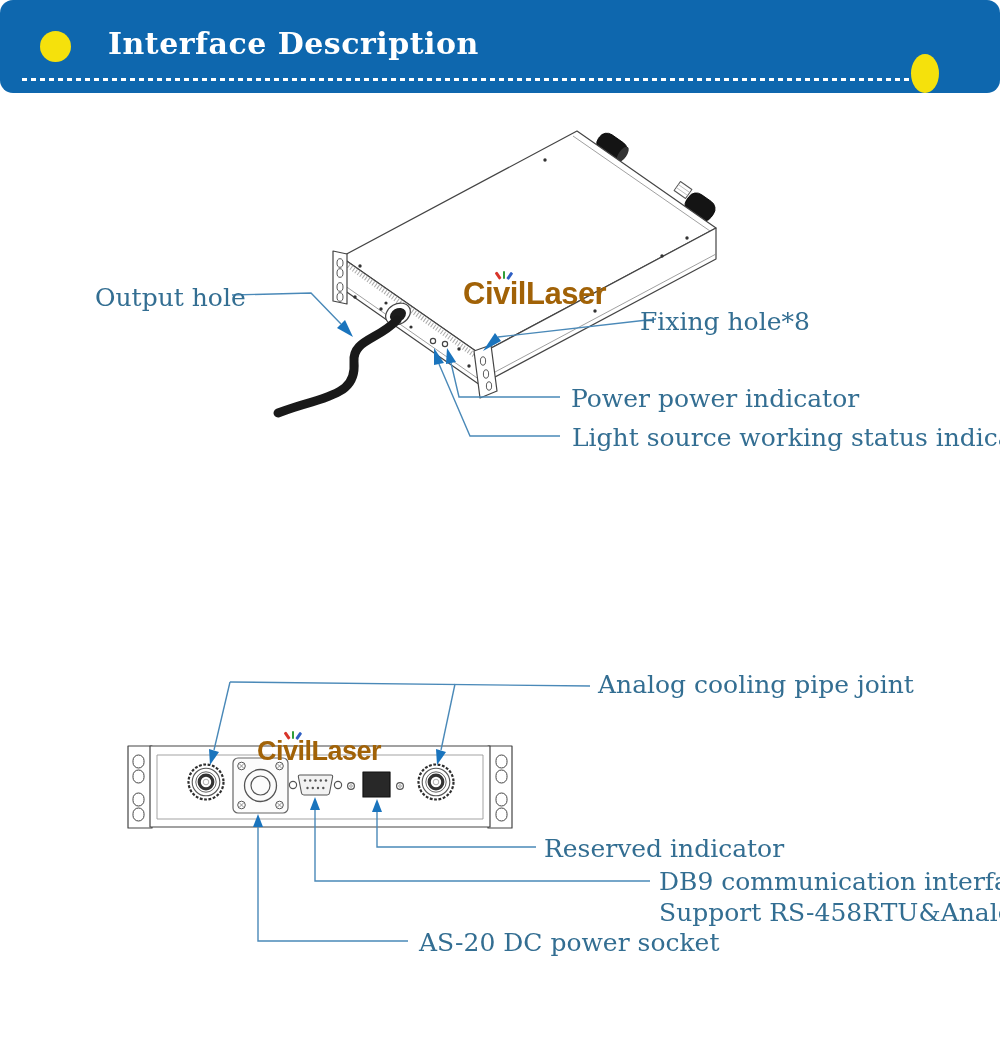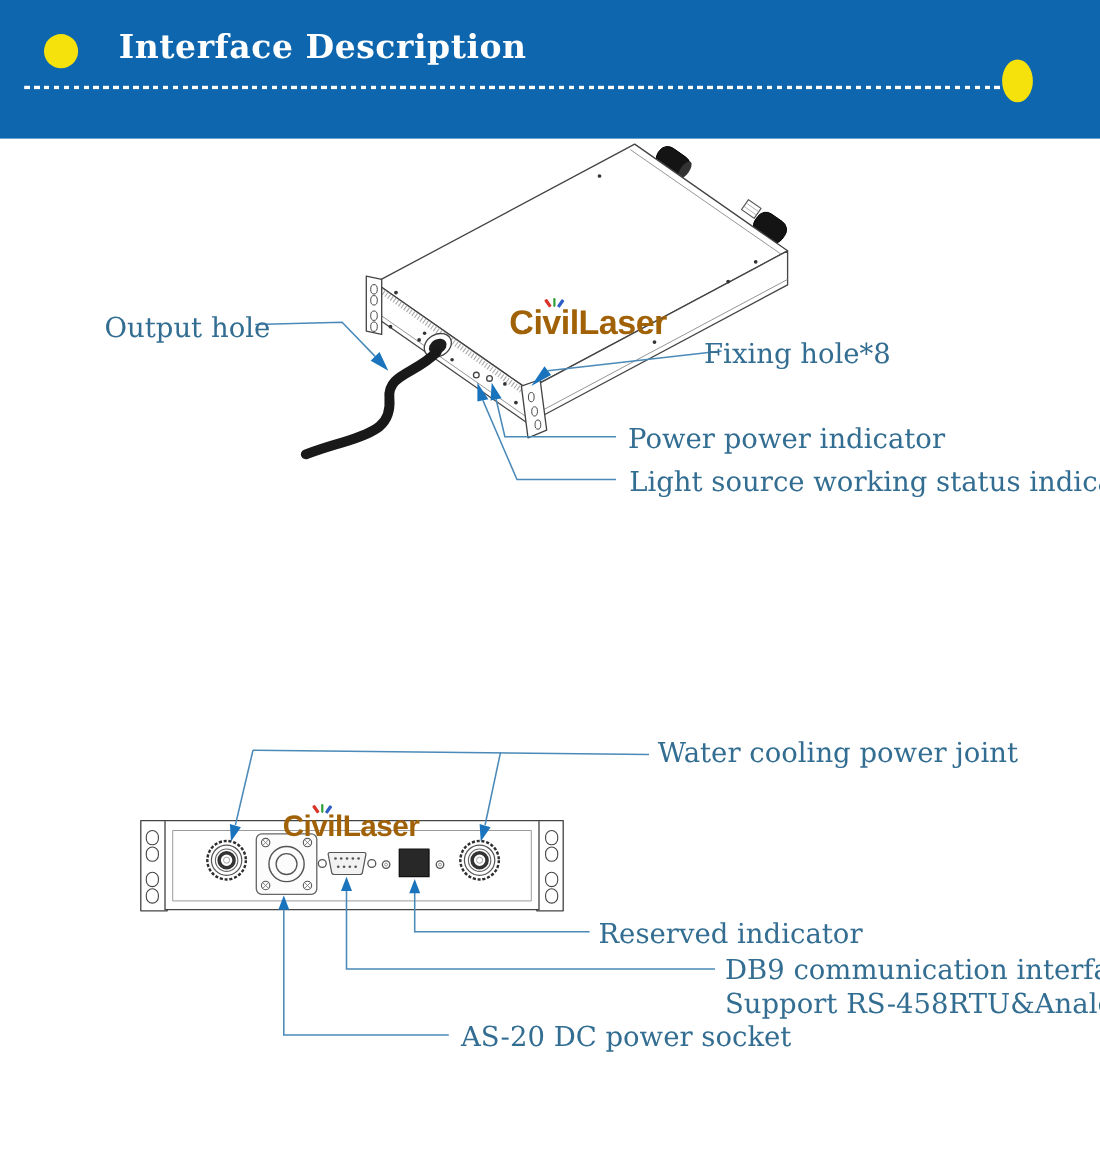--- a/index.html
+++ b/index.html
@@ -2,22 +2,23 @@
 <html><head>
 <meta charset="utf-8">
 <style>
   html,body{margin:0;padding:0;}
   body{
     width:1000px;height:1049px;position:relative;background:#ffffff;
     font-family:"DejaVu Serif", serif;overflow:hidden;
   }
   
   .header{
-    position:absolute;left:0;top:0;width:1000px;height:126px;
+    position:absolute;left:0;top:0;width:1000px;height:93px;
     background:#0e67ae;
+    border-radius:13px;
   }
   .header-dot-left{
     position:absolute;left:40px;top:31px;width:31px;height:31px;
     border-radius:50%;background:#f5e10c;
   }
   .header-dot-right{
     position:absolute;left:911px;top:54px;width:28px;height:39px;
     border-radius:50%;background:#f5e10c;
   }
   .header-title{
@@ -255,17 +256,17 @@
       <span class="fan-bar fan-g"></span>
       <span class="fan-bar fan-b"></span>
   </span>
 </div>
 
 <div class="lbl" style="left:95px;top:282px;">Output hole</div>
 <div class="lbl" style="left:640px;top:306px;">Fixing hole*8</div>
 <div class="lbl" style="left:571px;top:383px;">Power power indicator</div>
 <div class="lbl" style="left:572px;top:422px;">Light source working status indicator</div>
 
-<div class="lbl" style="left:598px;top:669px;">Water cooling power joint</div>
+<div class="lbl" style="left:598px;top:669px;">Analog cooling pipe joint</div>
 <div class="lbl" style="left:544px;top:833px;">Reserved indicator</div>
 <div class="lbl" style="left:659px;top:866px;">DB9 communication interface</div>
 <div class="lbl" style="left:659px;top:897px;">Support RS-458RTU&amp;Analog</div>
 <div class="lbl" style="left:419px;top:927px;">AS-20 DC power socket</div>
 
 </body></html>

